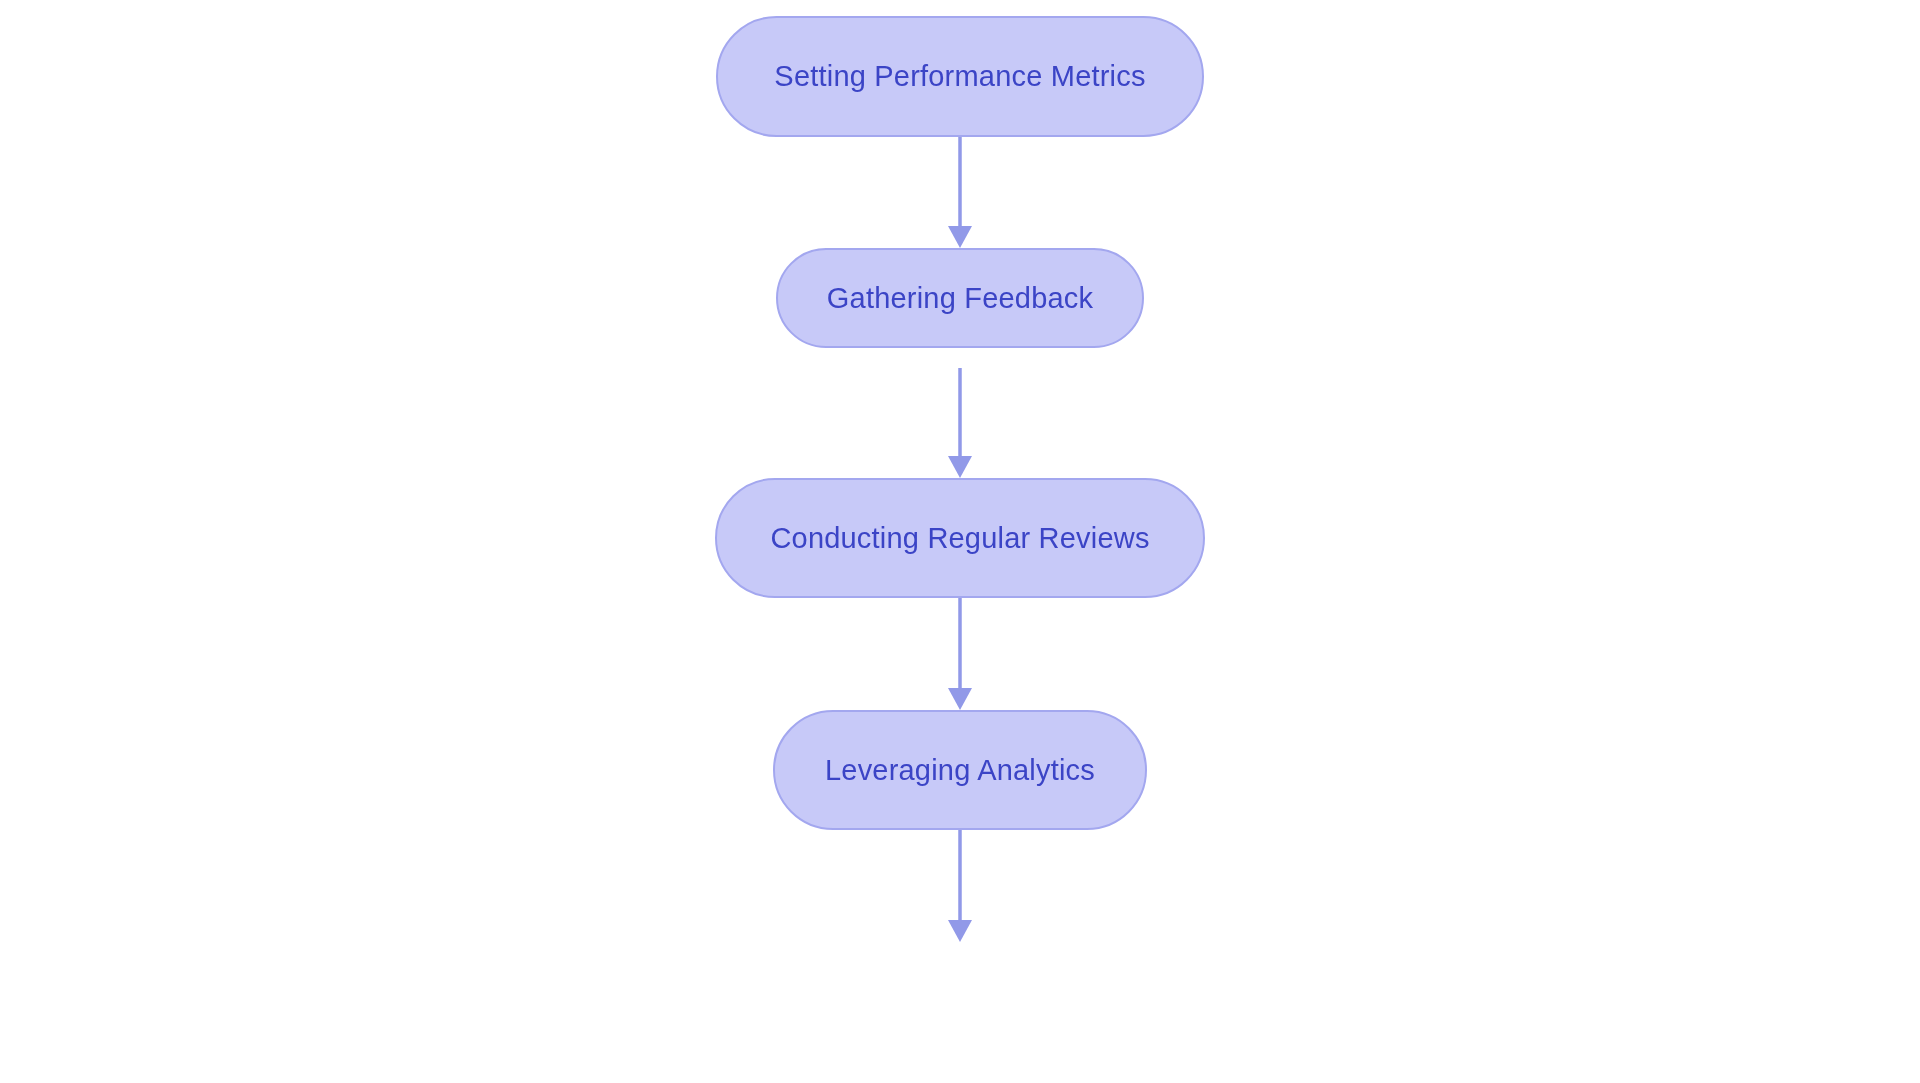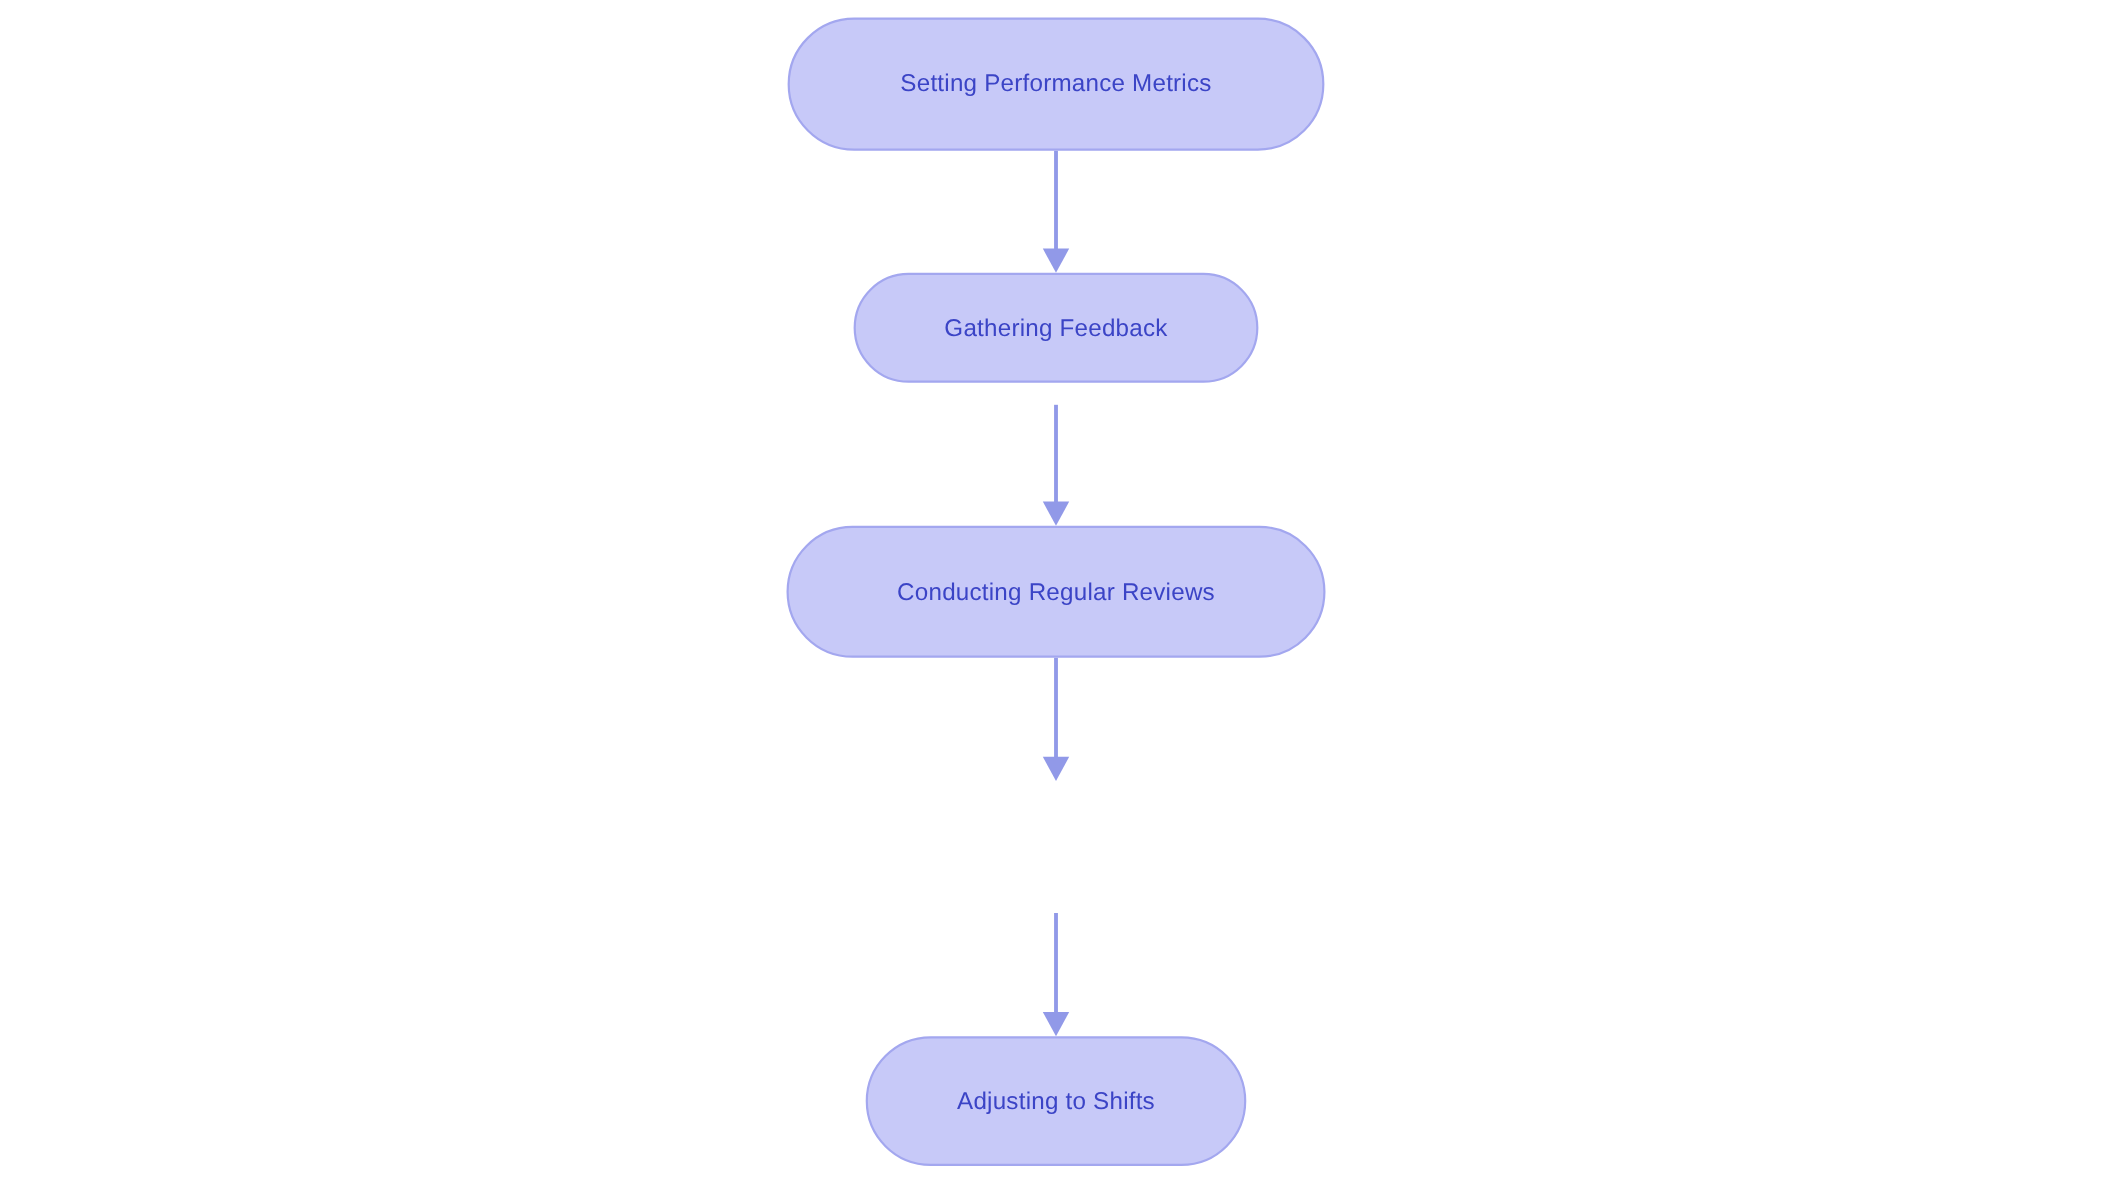--- a/index.html
+++ b/index.html
@@ -19,21 +19,21 @@
     position: absolute;
     box-sizing: border-box;
     background: var(--node-fill, #c7c9f8);
     border: 2px solid var(--node-border, #a3a7ef);
     border-radius: 61px;
     display: flex;
     align-items: center;
     justify-content: center;
     text-align: center;
     color: var(--node-text, #3b44c6);
-    font-size: 22px;
+    font-size: 29px;
     letter-spacing: 0.2px;
     line-height: 1.2;
   }
   .node-1 { left: 716px; top: 16px;  width: 488px; height: 121px; }
   .node-2 { left: 776px; top: 248px; width: 368px; height: 100px; }
   .node-3 { left: 715px; top: 478px; width: 490px; height: 120px; }
   .node-4 { left: 773px; top: 710px; width: 374px; height: 120px; }
   .node-5 { left: 787px; top: 942px; width: 346px; height: 118px; }
   .edges-layer {
     position: absolute;
@@ -82,18 +82,18 @@
   </div>
 
   <div class="node node-2">
     <span>Gathering Feedback</span>
   </div>
 
   <div class="node node-3">
     <span>Conducting Regular Reviews</span>
   </div>
 
+  <div class="node node-4">
+    <span>Leveraging Analytics</span>
+  </div>
 
-  <div class="node node-5">
-    <span>Adjusting to Shifts</span>
-  </div>
 
 </div>
 
 </body></html>

